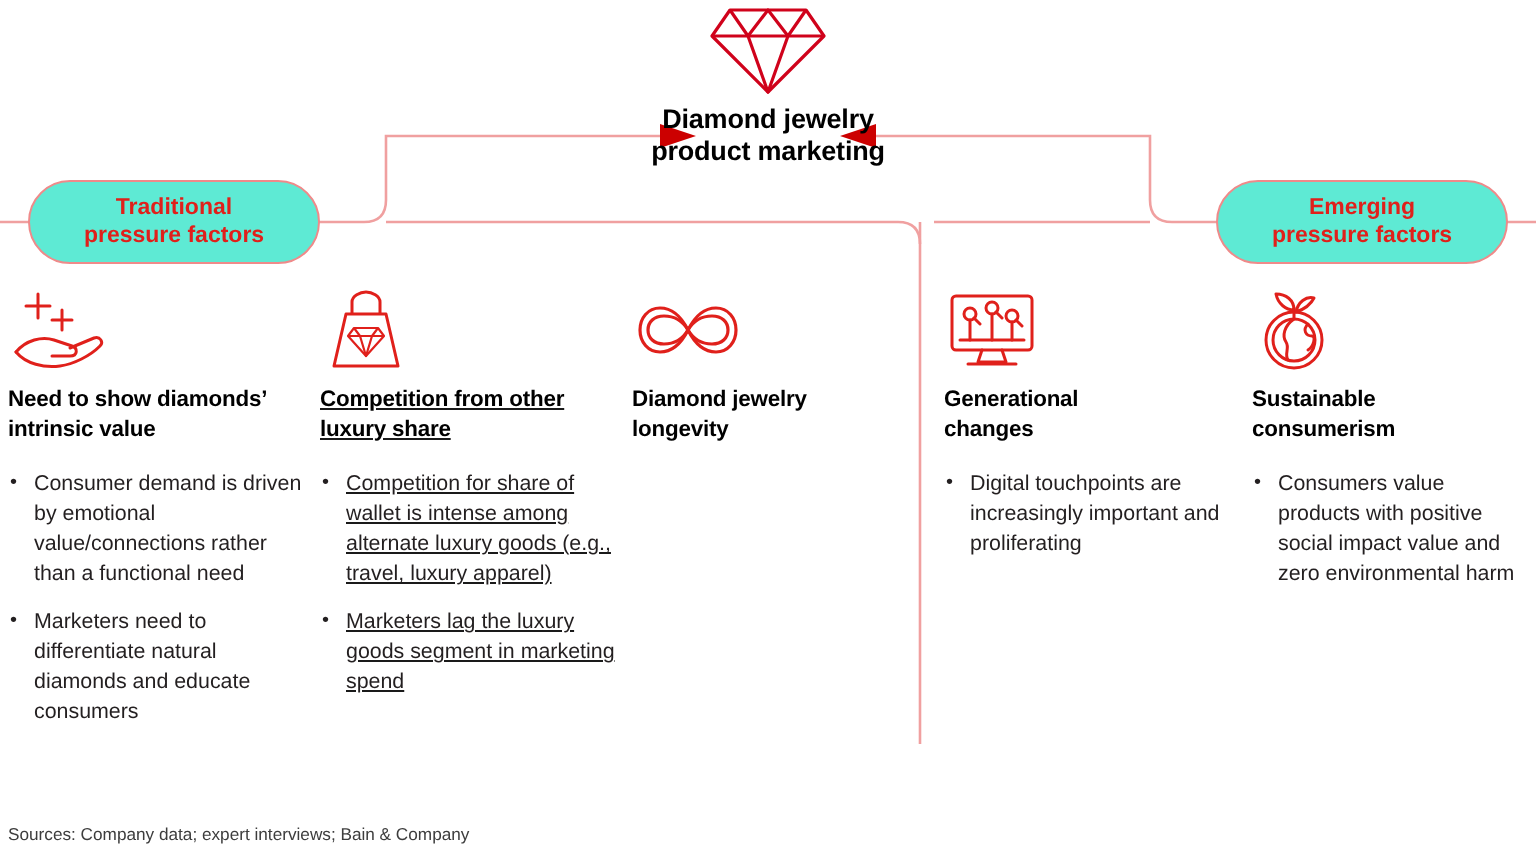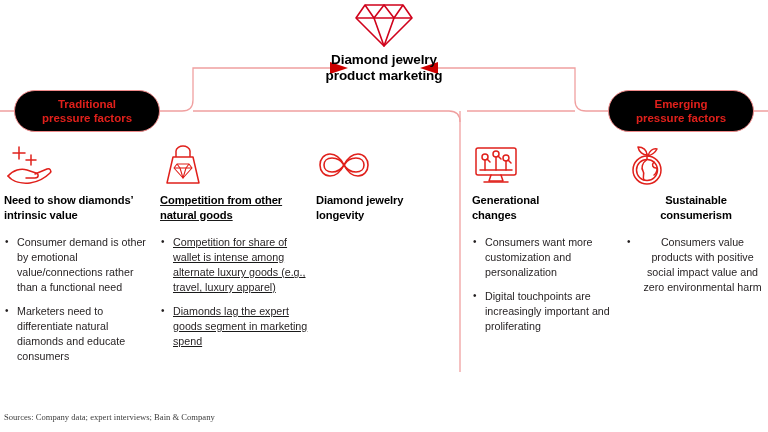--- a/index.html
+++ b/index.html
@@ -43,21 +43,21 @@
     color: #000000;
     letter-spacing: -0.1px;
   }
 
   
   .pill {
     position: absolute;
     box-sizing: border-box;
     border: 1.2px solid #ef8a8a;
     border-radius: 22px;
-    background: #000000;
+    background: #5eead4;
     color: #e0201b;
     font-size: 11.5px;
     font-weight: bold;
     line-height: 1.25;
     text-align: center;
     display: flex;
     align-items: center;
     justify-content: center;
     z-index: 3;
   }
@@ -66,21 +66,21 @@
 
   
   .col {
     position: absolute;
     top: 144px;
   }
   .col-1 { left: 4px;   width: 150px; }
   .col-2 { left: 160px; width: 148px; text-decoration: underline; }
   .col-3 { left: 316px; width: 142px; }
   .col-4 { left: 460px; width: 148px; margin-left: 12px; }
-  .col-5 { left: 626px; width: 140px; text-align: center; }
+  .col-5 { left: 626px; width: 140px; }
 
   .col-icon {
     height: 42px;
     margin-bottom: 7px;
     display: flex;
     align-items: flex-end;
   }
   .col-heading {
     font-size: 11.2px;
     font-weight: bold;
@@ -112,21 +112,20 @@
     color: #231f20;
   }
 
   
   .sources {
     position: absolute;
     left: 4px;
     top: 412px;
     font-size: 8.6px;
     color: #3d3d3d;
-    font-family: Liberation Serif, serif;
   }
 </style>
 </head>
 <body>
 
 <svg id="connectors" viewBox="0 0 768 432" width="768" height="432">
 
   <path d="M 0 111 L 182 111 Q 193 111 193 100 L 193 68 L 330 68" fill="none" stroke="#f0a0a0" stroke-width="1.3"></path>
   <polygon points="330,62 348,68 330,74" fill="#cc0000"></polygon>
 
@@ -175,46 +174,46 @@
         <path d="M 4 32 C 9 26 17 24 23 26 L 32 29 C 35 30 35 34 31 34 L 22 34"></path>
         <path d="M 4 32 C 9 38 18 40 26 39 C 33 38 41 34 46 29 C 48 27 46 24 43 25 L 31 30"></path>
       </g>
     </svg>
   </div>
   <div class="col-heading">
     <div>Need to show diamonds’</div>
     <div>intrinsic value</div>
   </div>
   <ul class="bullets">
-    <li>Consumer demand is other by emotional value/connections rather than a functional need</li>
+    <li>Consumer demand is driven by emotional value/connections rather than a functional need</li>
     <li>Marketers need to differentiate natural diamonds and educate consumers</li>
   </ul>
 </div>
 
 <div class="col col-2">
   <div class="col-icon">
     <svg width="46" height="42" viewBox="0 0 46 42">
       <g fill="none" stroke="#e0201b" stroke-width="1.5" stroke-linejoin="round">
         <path d="M 16 13 L 16 7 C 16 4 20 2 23 2 C 26 2 30 4 30 7 L 30 13"></path>
         <path d="M 13 13 L 33 13 L 39 39 L 7 39 Z"></path>
       </g>
       <g fill="none" stroke="#e0201b" stroke-width="1.1" stroke-linejoin="round">
         <path d="M 17 20 L 29 20 L 32 24 L 23 34 L 14 24 Z"></path>
         <path d="M 14 24 L 32 24"></path>
         <path d="M 17 20 L 20 24 L 23 34 L 26 24 L 29 20"></path>
       </g>
     </svg>
   </div>
   <div class="col-heading">
     <div>Competition from other</div>
-    <div>natural goods</div>
+    <div>luxury share</div>
   </div>
   <ul class="bullets">
     <li>Competition for share of wallet is intense among alternate luxury goods (e.g., travel, luxury apparel)</li>
-    <li>Diamonds lag the expert goods segment in marketing spend</li>
+    <li>Marketers lag the luxury goods segment in marketing spend</li>
   </ul>
 </div>
 
 <div class="col col-3">
   <div class="col-icon">
     <svg width="56" height="42" viewBox="0 0 56 42">
       <g fill="none" stroke="#e0201b" stroke-width="1.6">
         <path d="M 28 21 C 24 13 19 10 14 10 C 8 10 4 15 4 21 C 4 27 8 32 14 32 C 19 32 24 29 28 21 C 32 13 37 10 42 10 C 48 10 52 15 52 21 C 52 27 48 32 42 32 C 37 32 32 29 28 21 Z"></path>
         <path d="M 28 21 C 25 16 21 14 16 14 C 11 14 8 17 8 21 C 8 25 11 28 16 28 C 21 28 25 26 28 21 C 31 16 35 14 40 14 C 45 14 48 17 48 21 C 48 25 45 28 40 28 C 35 28 31 26 28 21 Z"></path>
       </g>
@@ -240,21 +239,20 @@
         <path d="M 15 15 L 18 18 M 26 12 L 29 15 M 36 16 L 39 19"></path>
         <path d="M 8 26 L 40 26"></path>
       </g>
     </svg>
   </div>
   <div class="col-heading">
     <div>Generational</div>
     <div>changes</div>
   </div>
   <ul class="bullets">
-    <li>Consumers want more customization and personalization</li>
     <li>Digital touchpoints are increasingly important and proliferating</li>
   </ul>
 </div>
 
 <div class="col col-5">
   <div class="col-icon">
     <svg width="46" height="42" viewBox="0 0 46 42">
       <g fill="none" stroke="#e0201b" stroke-width="1.5" stroke-linejoin="round" stroke-linecap="round">
         <circle cx="21" cy="26" r="14"></circle>
         <circle cx="21" cy="26" r="10.5"></circle>

